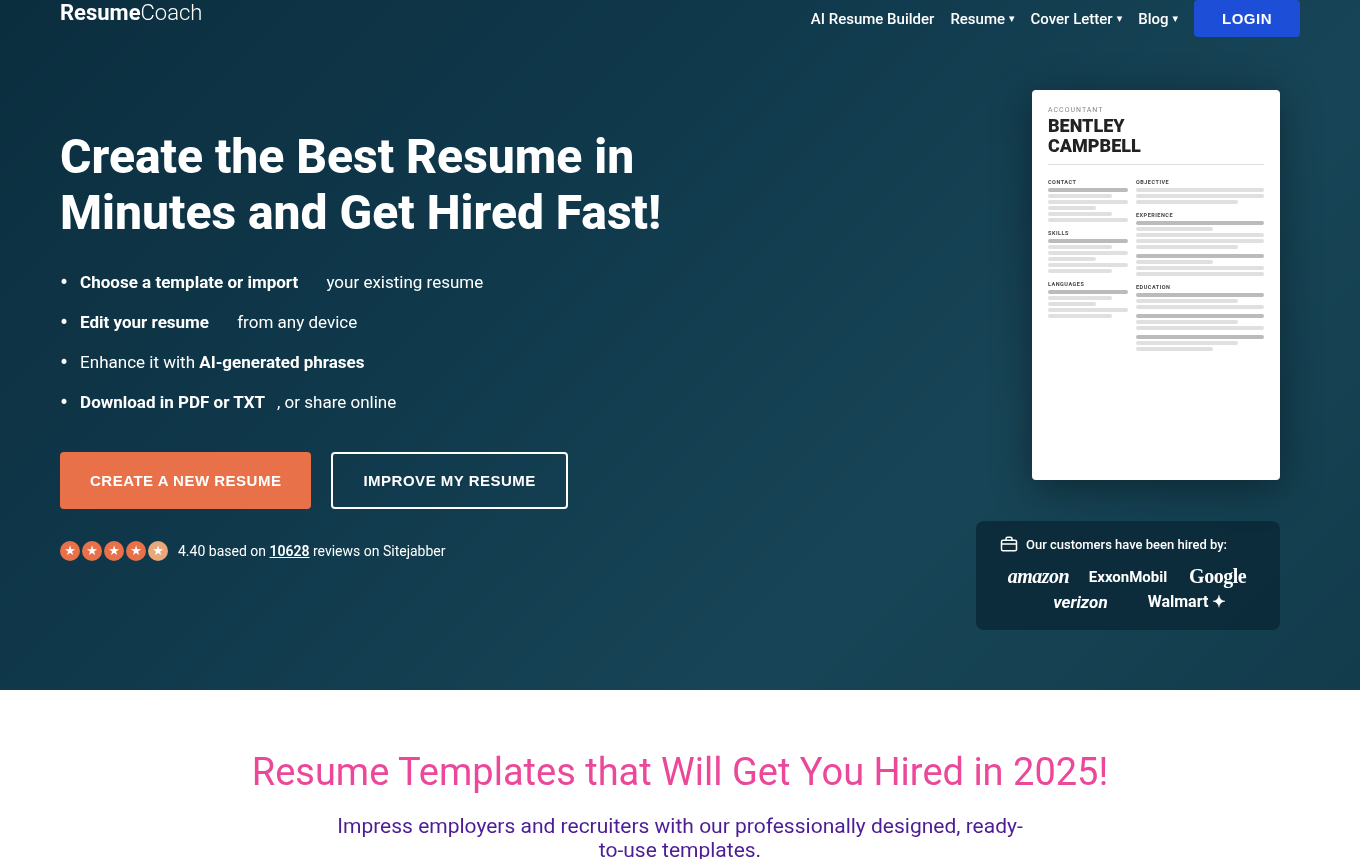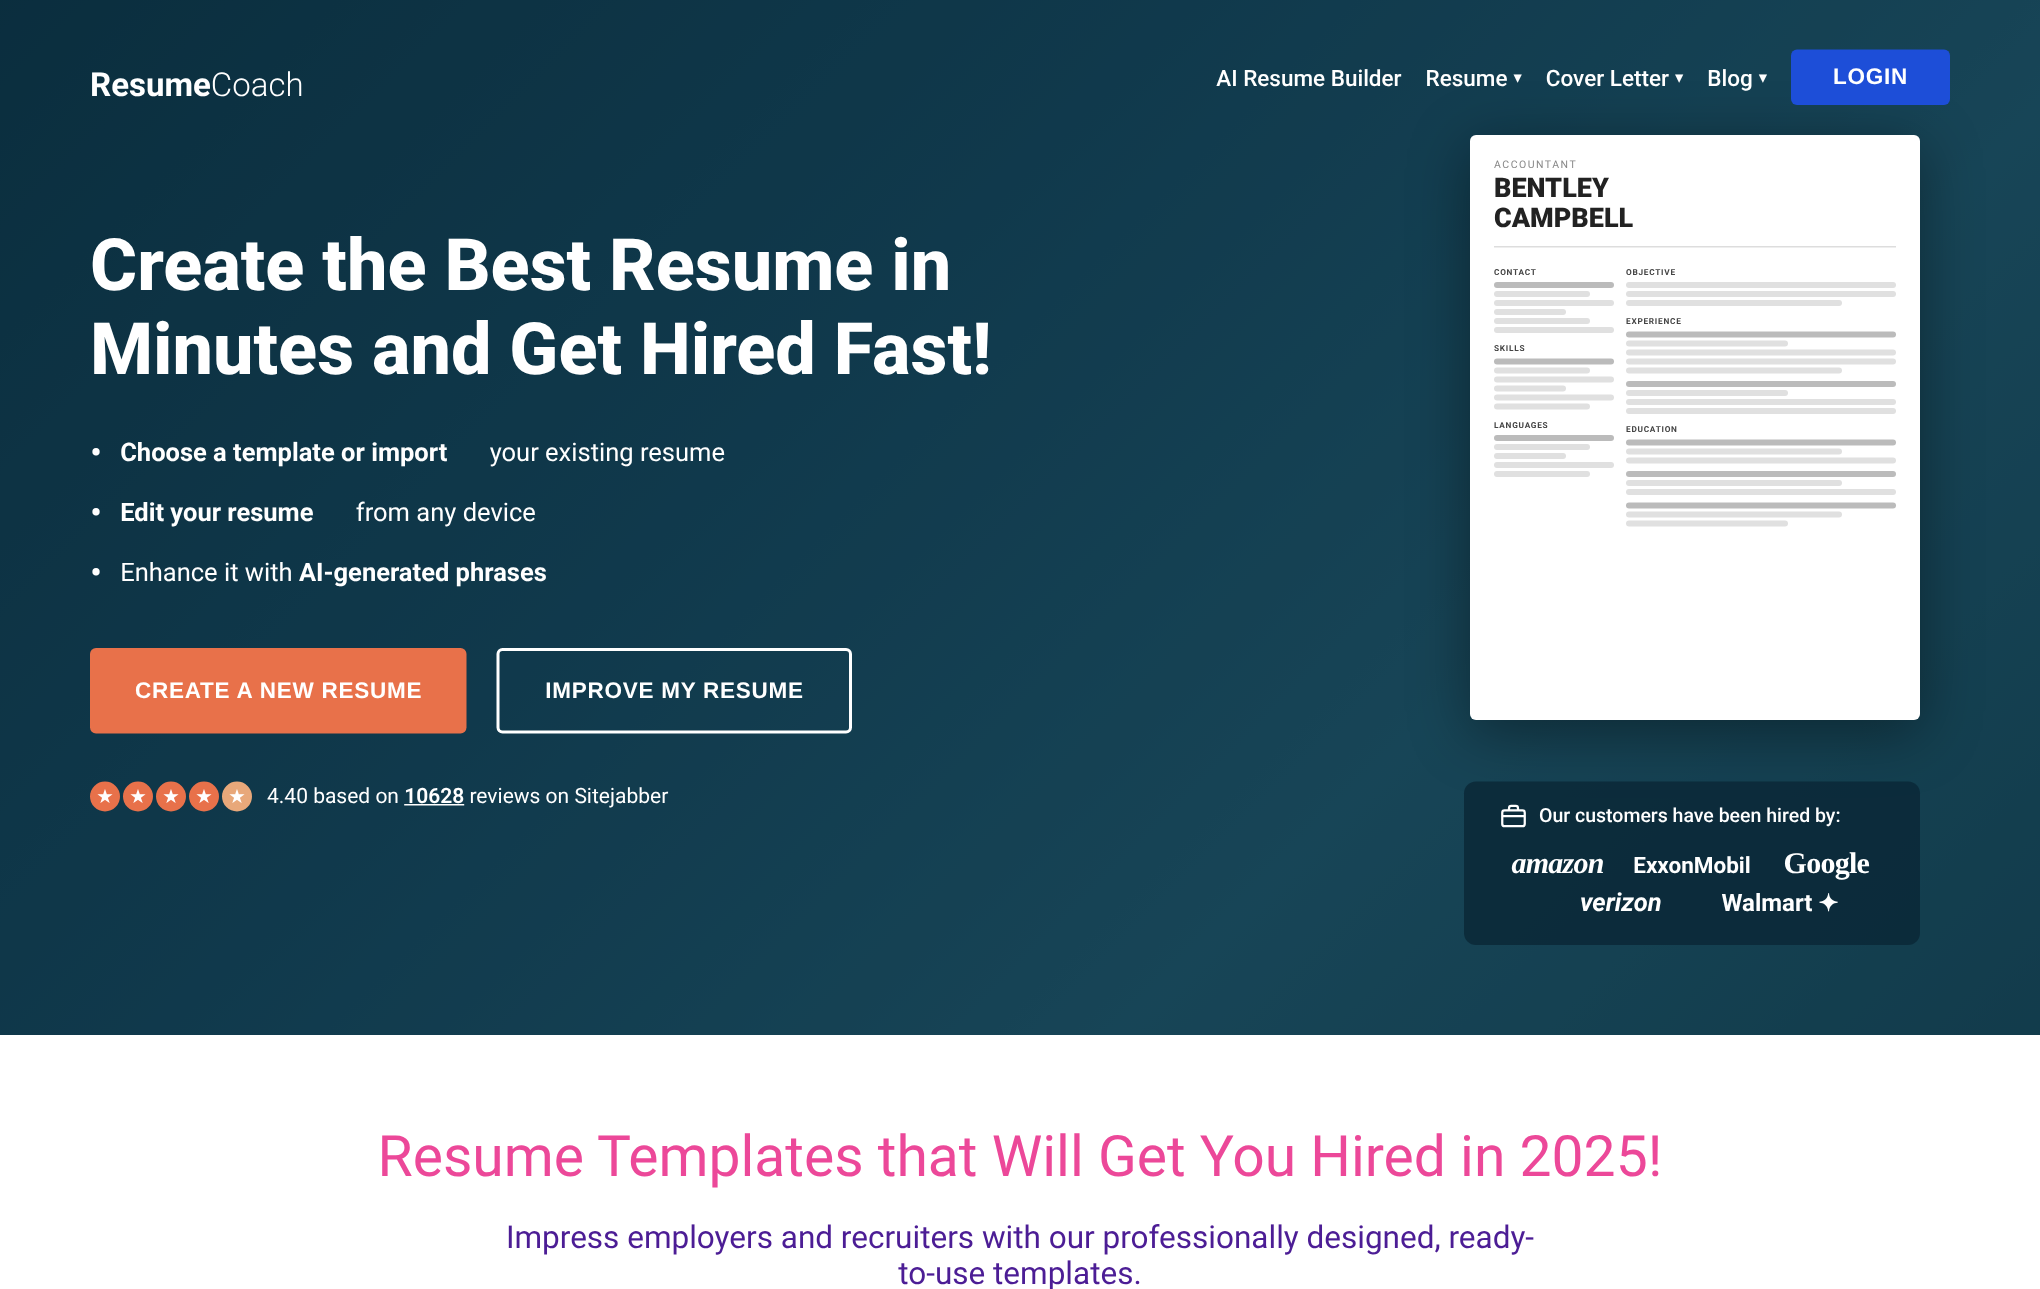--- a/index.html
+++ b/index.html
@@ -4,21 +4,21 @@
   <style>
     * { margin: 0; padding: 0; box-sizing: border-box; }
     body { font-family: -apple-system, BlinkMacSystemFont, 'Segoe UI', Roboto, sans-serif; overflow-x: hidden; }
 
     
     .navbar {
       position: absolute;
       top: 0; left: 0; right: 0;
       z-index: 100;
       display: flex;
-      align-items: flex-end;
+      align-items: flex-start;
       justify-content: space-between;
       padding: 0 60px;
       height: 70px;
       background: transparent;
     }
     .logo {
       font-size: 22px;
       font-weight: 700;
       color: #fff;
       letter-spacing: 0;
@@ -163,21 +163,21 @@
       font-weight: 600;
       text-decoration: underline;
       cursor: pointer;
     }
 
     
     .resume-card {
       position: absolute;
       right: 80px;
       top: 90px;
-      width: 300px;
+      width: 248px;
       height: 390px;
       background: #fff;
       border-radius: 4px;
       box-shadow: 0 8px 40px rgba(0,0,0,0.4);
       z-index: 20;
       overflow: hidden;
       padding: 16px;
     }
     .resume-card .rc-label {
       font-size: 7px;
@@ -335,20 +335,24 @@
     <ul class="hero-list">
       <li>
         <strong>Choose a template or import</strong>&nbsp;<span>your existing resume</span>
       </li>
       <li>
         <strong>Edit your resume</strong>&nbsp;<span>from any device</span>
       </li>
       <li>
         <span>Enhance it with <strong>AI-generated phrases</strong></span>
       </li>
+      <li>
+        <strong>Download in PDF or TXT</strong>
+          <span>, or share online</span>
+      </li>
     </ul>
 
     <div class="hero-buttons">
       <button class="btn-create">CREATE A NEW RESUME</button>
       <button class="btn-improve">IMPROVE MY RESUME</button>
     </div>
 
     <div class="rating-row">
       <div class="stars">
         <span class="star star-filled">★</span>

